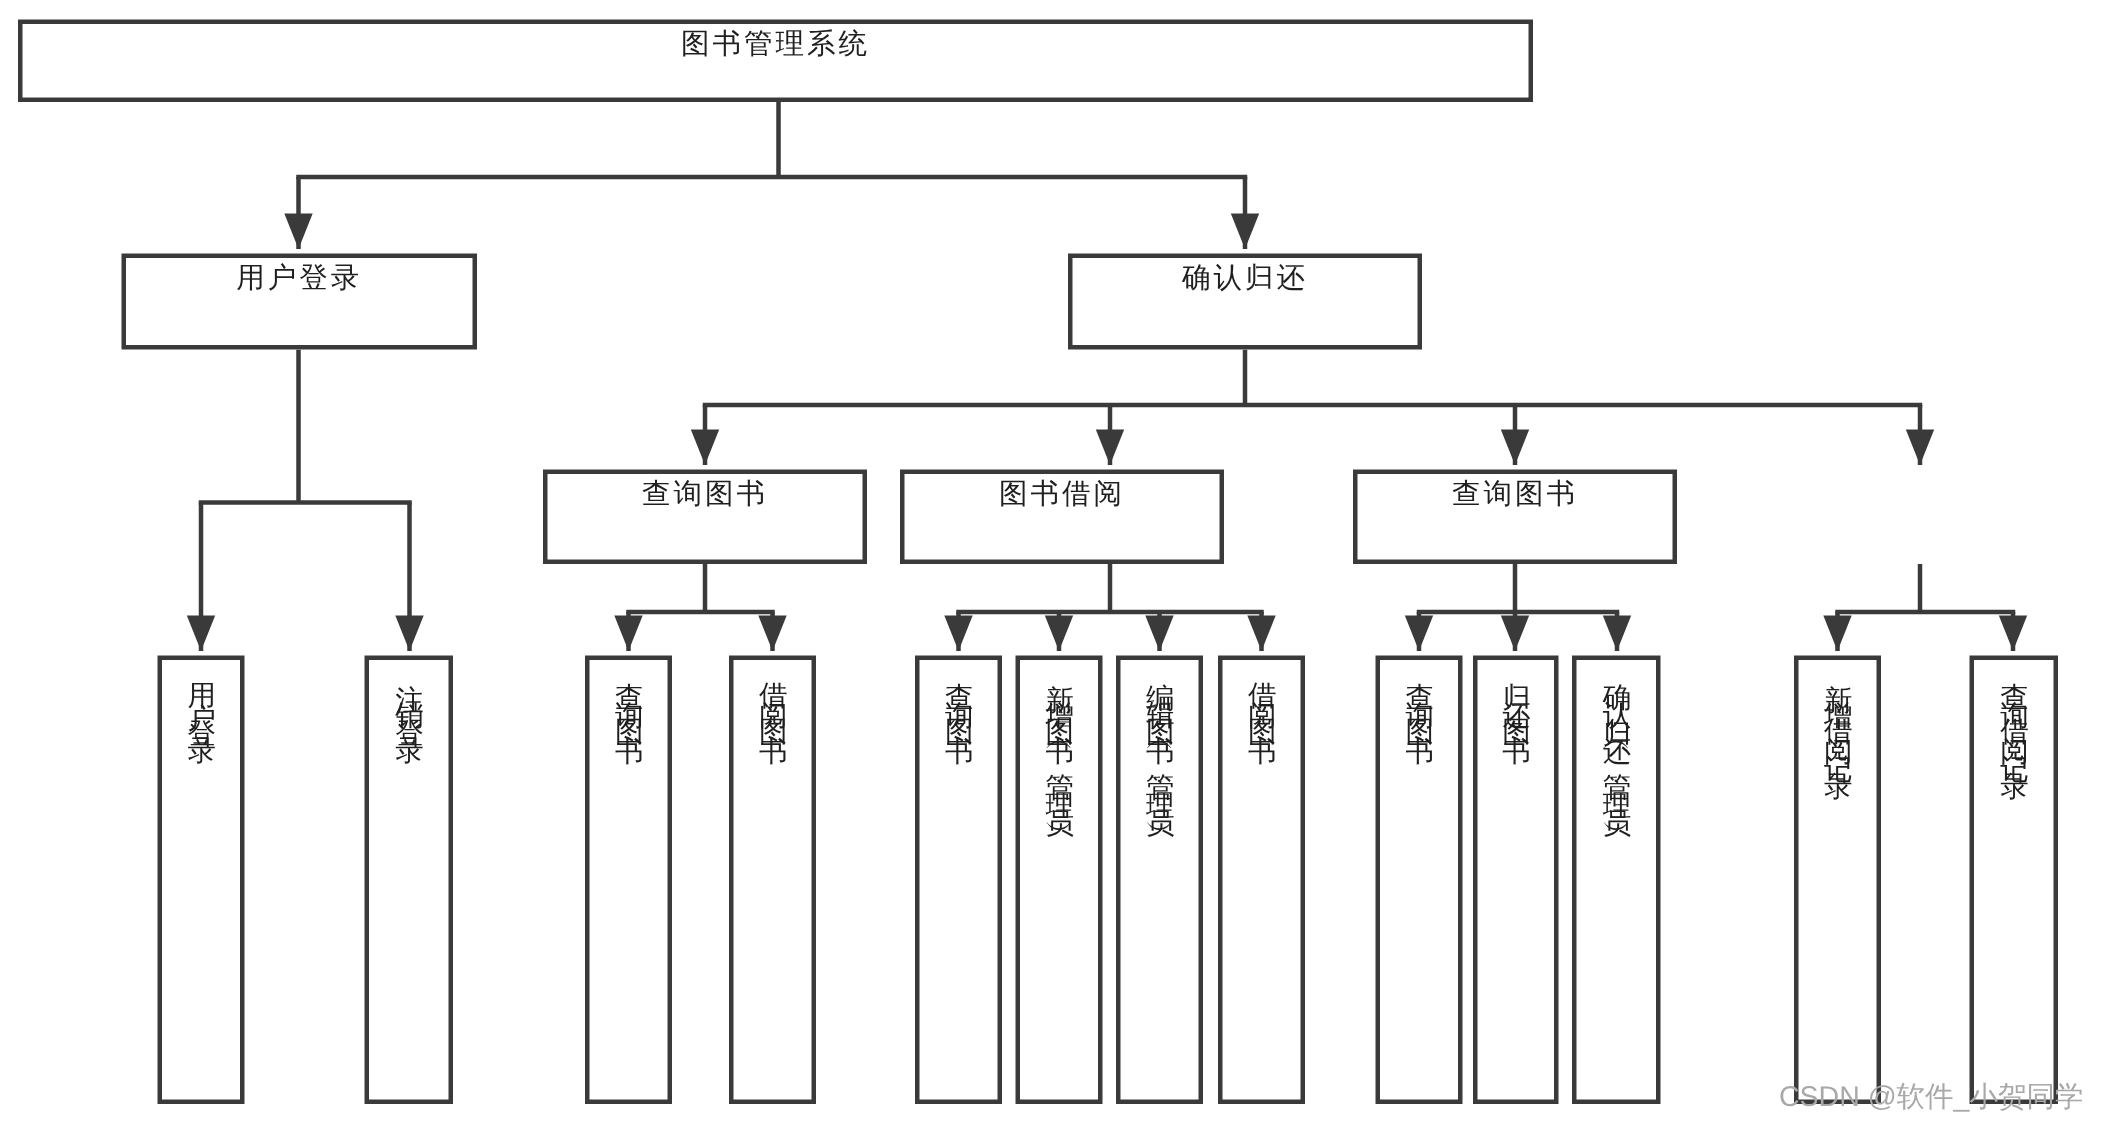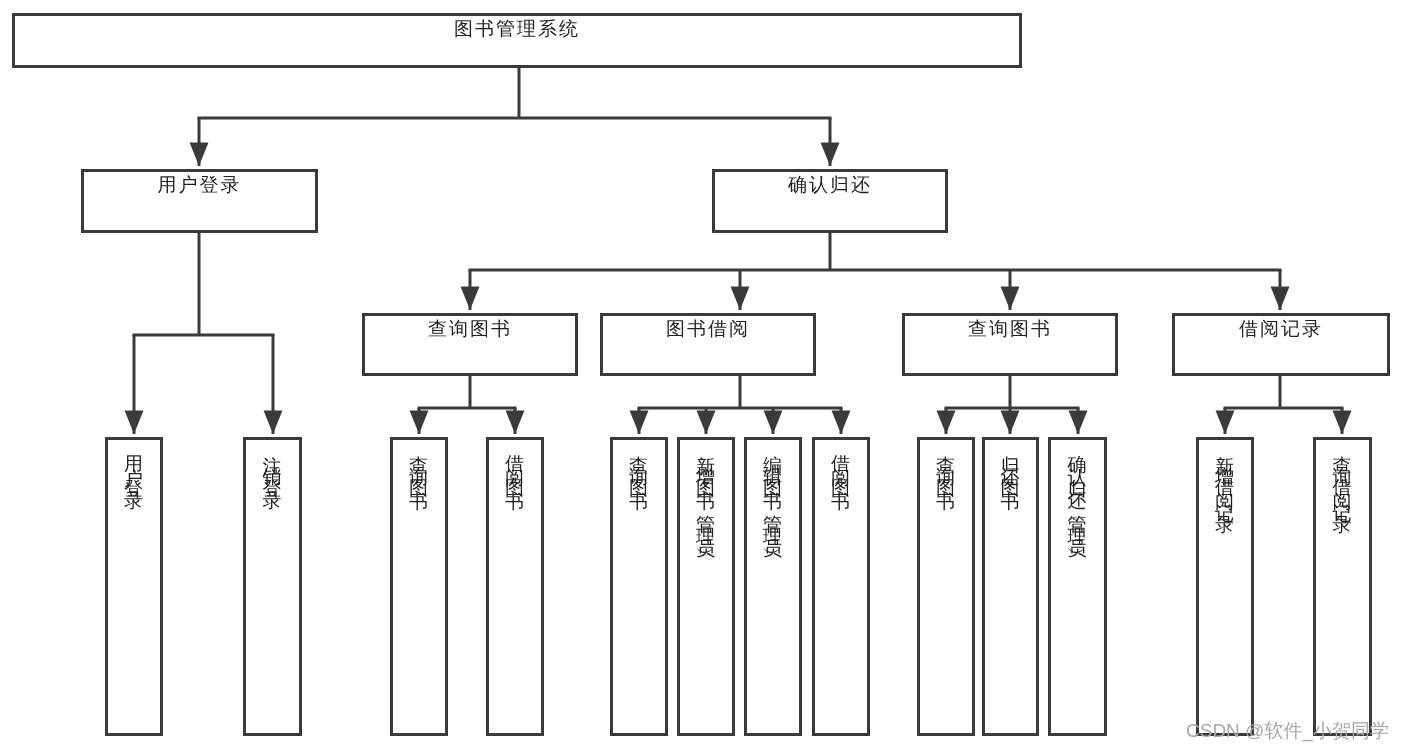--- a/index.html
+++ b/index.html
@@ -125,23 +125,20 @@
 
   <div class="node" style="left:362px;top:313px;width:216px;height:63px">
     <span class="hlabel">查询图书</span>
   </div>
   <div class="node" style="left:600px;top:313px;width:216px;height:63px">
     <span class="hlabel">图书借阅</span>
   </div>
   <div class="node" style="left:902px;top:313px;width:216px;height:63px">
     <span class="hlabel">查询图书</span>
   </div>
-  <div class="node" style="left:1172px;top:313px;width:218px;height:63px">
-    <span class="hlabel">借阅记录</span>
-  </div>
 
   <div class="node leaf" style="left:105px;top:437px;width:58px;height:299px">
     <span class="vlabel">用户登录</span>
   </div>
   <div class="node leaf" style="left:243px;top:437px;width:59px;height:299px">
     <span class="vlabel">注销登录</span>
   </div>
 
   <div class="node leaf" style="left:390px;top:437px;width:58px;height:299px">
     <span class="vlabel">查询图书</span>

